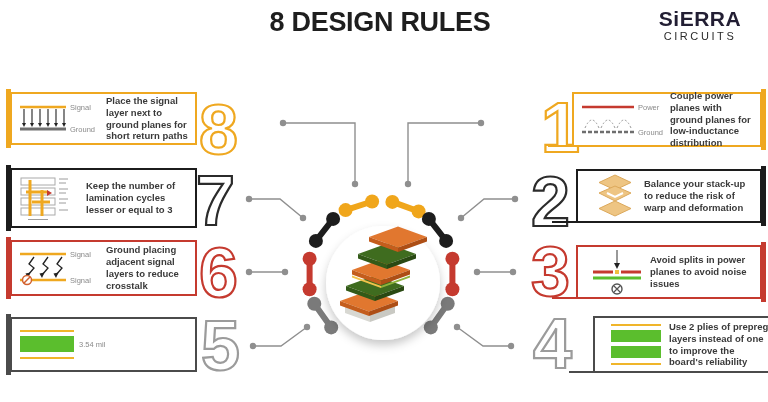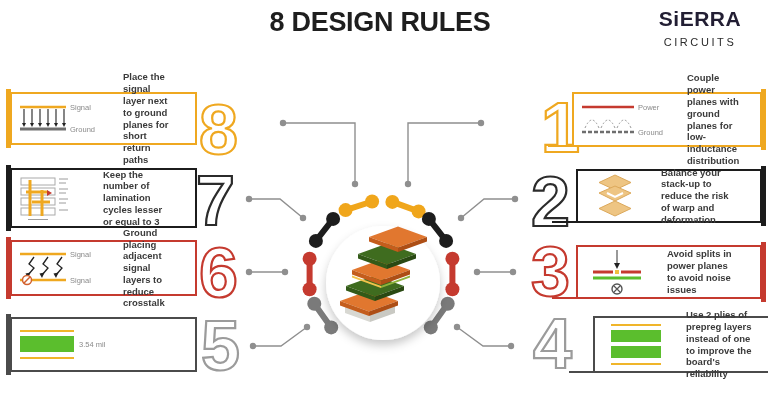--- a/index.html
+++ b/index.html
@@ -4,26 +4,26 @@
 <style>
   html,body{margin:0;padding:0;background:#fff;}
   #stage{position:relative;width:768px;height:402px;background:#ffffff;overflow:hidden;
          font-family:"Liberation Sans",sans-serif;}
 
   
   .title{position:absolute;top:7px;left:140px;width:480px;text-align:center;
          font-size:27px;font-weight:800;line-height:1.12;color:#1e1e1e;letter-spacing:-0.3px;}
   .logo{position:absolute;top:8px;right:6px;width:124px;text-align:center;color:#221e33;}
   .logo .brand{font-size:21px;font-weight:800;letter-spacing:0.5px;line-height:1;}
-  .logo .sub{font-size:11px;font-weight:500;letter-spacing:2.6px;color:#2b2b2b;margin-top:7px;}
+  .logo .sub{font-size:11px;font-weight:500;letter-spacing:2.6px;color:#2b2b2b;margin-top:1px;}
 
   
   .card{position:absolute;background:#fff;border:2px solid #000;box-sizing:border-box;
         display:flex;align-items:center;gap:4px;padding:3px 6px;z-index:2;}
-  .card p{margin:17px;font-size:9.5px;font-weight:700;line-height:1.24;color:#3a3a3a;}
+  .card p{margin:0;font-size:9.5px;font-weight:700;line-height:1.24;color:#3a3a3a;}
   .card .ic{flex:0 0 auto;}
   .card.left::before{content:'';position:absolute;left:-6px;top:-5px;bottom:-5px;width:5px;background:inherit;}
   .card.right::before{content:'';position:absolute;right:-6px;top:-5px;bottom:-5px;width:5px;background:inherit;}
   .card.right::after{content:'';position:absolute;left:-26px;bottom:-2px;width:26px;height:2px;background:inherit;}
 
   .c-yellow{border-color:#efa820;}  .c-yellow::before,.c-yellow::after{background:#efa820!important;}
   .c-black {border-color:#1c1c1c;}  .c-black::before,.c-black::after {background:#1c1c1c!important;}
   .c-red   {border-color:#c53a2f;}  .c-red::before,.c-red::after   {background:#c53a2f!important;}
   .c-gray  {border-color:#4b4b4b;}  .c-gray::before,.c-gray::after  {background:#4b4b4b!important;}
 

